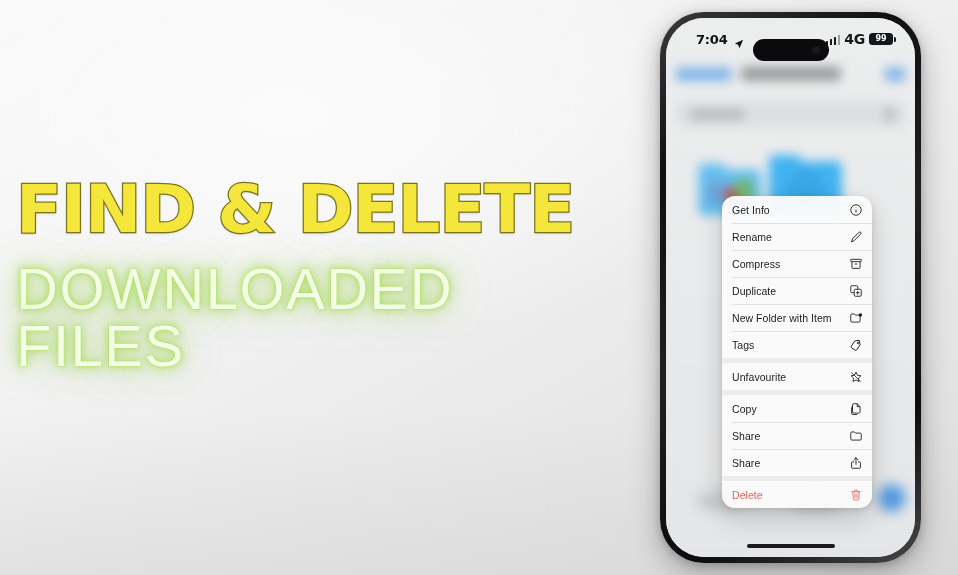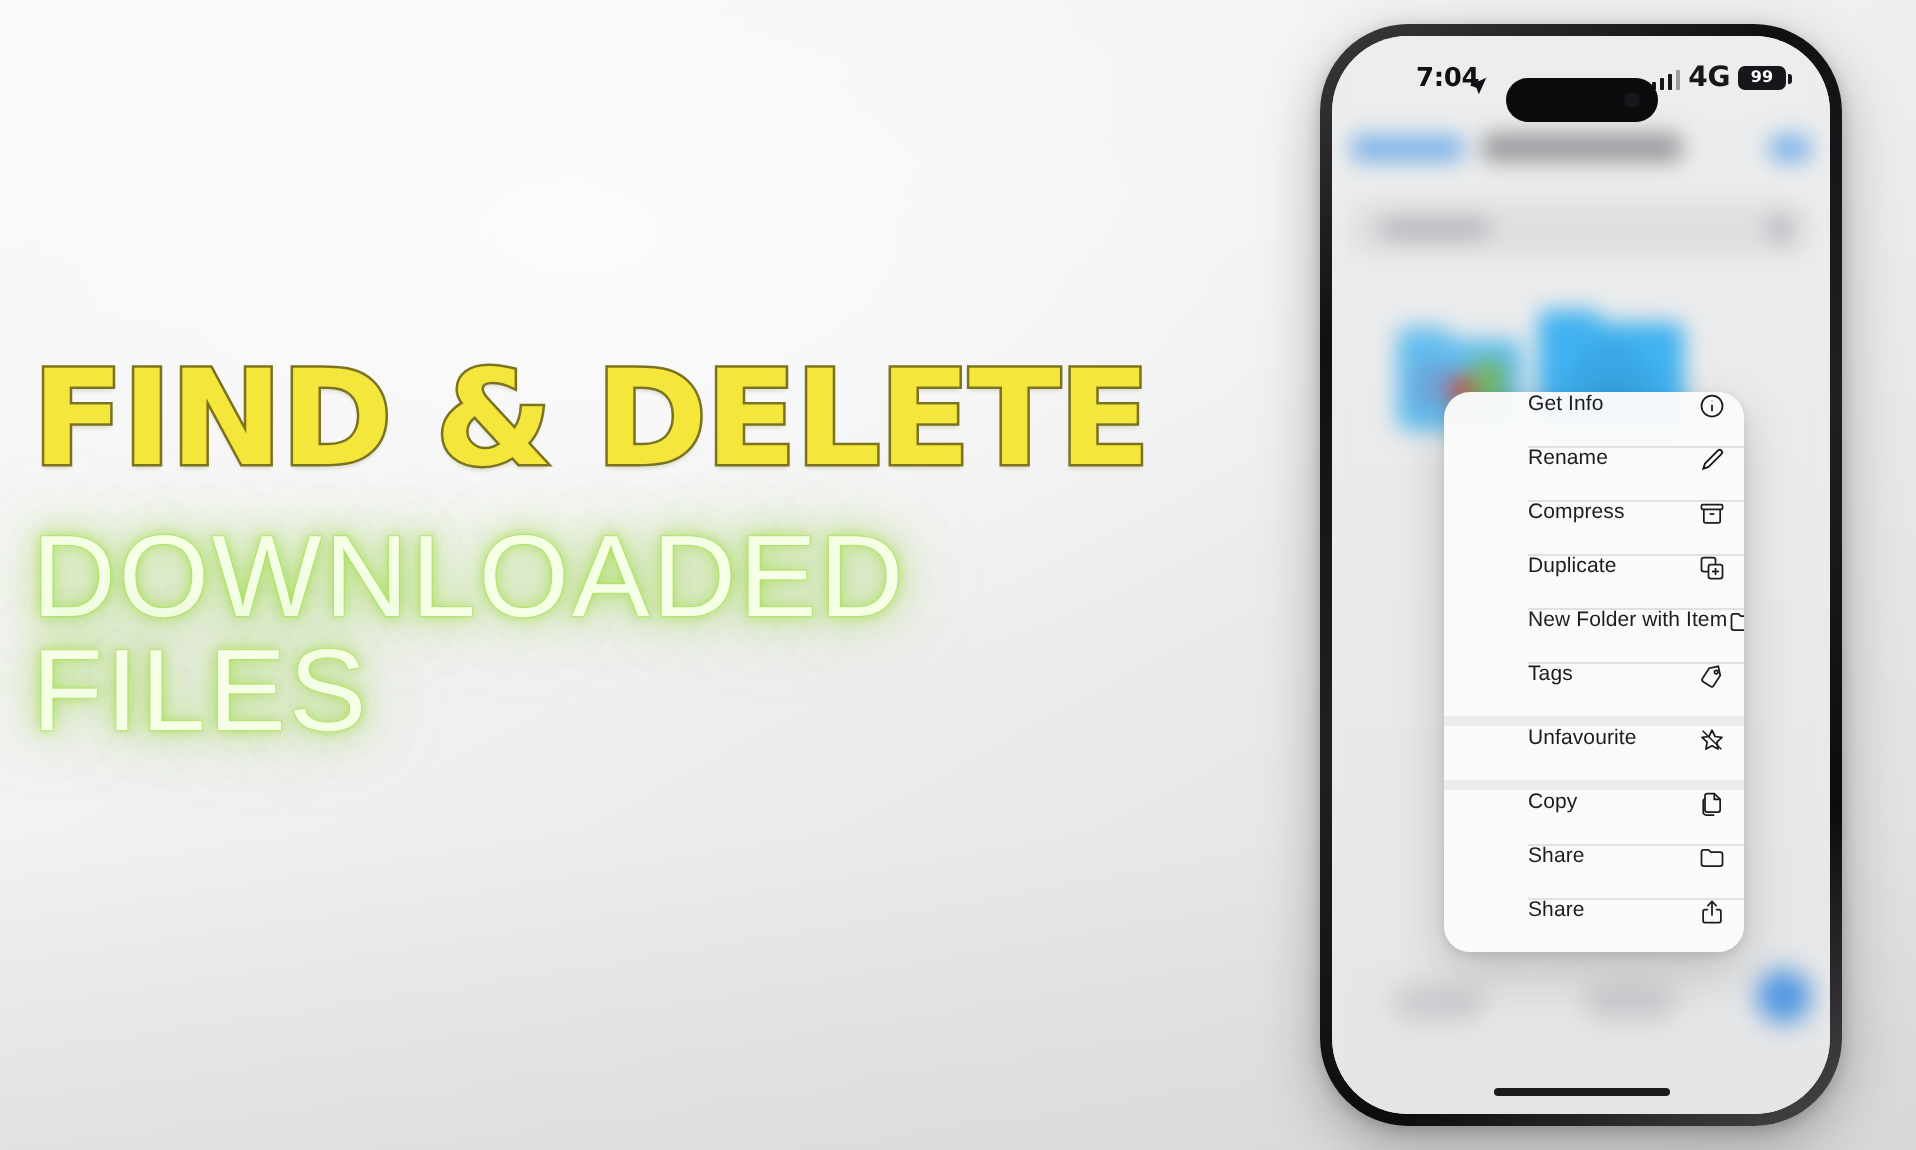--- a/index.html
+++ b/index.html
@@ -253,21 +253,21 @@
 
   
   .status-bar {
     position: absolute;
     left: 0; right: 0; top: 0;
     height: 46px;
     z-index: 4;
   }
   .status-time {
     position: absolute;
-    left: 42px; top: 14px;
+    left: 30px; top: 14px;
     font-family: "DejaVu Sans", sans-serif;
     font-weight: 700;
     font-size: 13px;
     color: #101114;
     letter-spacing: -0.2px;
   }
   .loc-arrow {
     position: absolute;
     left: 68px; top: 17px;
     width: 10px; height: 10px;
@@ -345,25 +345,25 @@
     overflow: hidden;
     box-shadow:
       0 10px 26px rgba(0,0,0,0.18),
       0 2px 6px rgba(0,0,0,0.10);
     z-index: 8;
   }
   .menu-group + .menu-group { border-top: 5px solid rgba(0,0,0,0.055); }
   .menu-item {
     position: relative;
     display: flex;
+    align-items: center;
     justify-content: space-between;
     height: 27px;
     padding: 0 9px 0 10px;
     box-sizing: border-box;
-    margin-left: 32px;
   }
   .menu-item + .menu-item::before{
     content:"";
     position:absolute;
     left:10px; right:0; top:0;
     height:1px;
     background: rgba(60,60,67,0.13);
   }
   .menu-label {
     font-family: "Liberation Sans", sans-serif;
@@ -561,19 +561,33 @@
               <span class="menu-label">Share</span>
               <span class="menu-icon">
                 <svg viewBox="0 0 24 24" fill="none" stroke="currentColor" stroke-width="1.5" stroke-linecap="round">
                   <path d="M8 10H6a1.6 1.6 0 0 0-1.6 1.6v7.8A1.6 1.6 0 0 0 6 21h12a1.6 1.6 0 0 0 1.6-1.6v-7.8A1.6 1.6 0 0 0 18 10h-2"></path>
                   <line x1="12" y1="3" x2="12" y2="14.5"></line>
                   <path d="M8.5 6.5 12 3l3.5 3.5"></path>
                 </svg>
               </span>
             </div>
           </div>
+          <div class="menu-group">
+            <div class="menu-item destructive">
+              <span class="menu-label">Delete</span>
+              <span class="menu-icon">
+                <svg viewBox="0 0 24 24" fill="none" stroke="currentColor" stroke-width="1.5" stroke-linecap="round">
+                  <path d="M4.5 6.5h15"></path>
+                  <path d="M9.5 6.5V4.8A1.3 1.3 0 0 1 10.8 3.5h2.4a1.3 1.3 0 0 1 1.3 1.3v1.7"></path>
+                  <path d="M6.5 6.5 7.4 19A1.7 1.7 0 0 0 9.1 20.5h5.8A1.7 1.7 0 0 0 16.6 19l.9-12.5"></path>
+                  <line x1="10.2" y1="10" x2="10.5" y2="17"></line>
+                  <line x1="13.8" y1="10" x2="13.5" y2="17"></line>
+                </svg>
+              </span>
+            </div>
+          </div>
         </div>
 
       <div class="home-indicator"></div>
     </div>
   </div>
 
 </div>
 
 </body></html>

